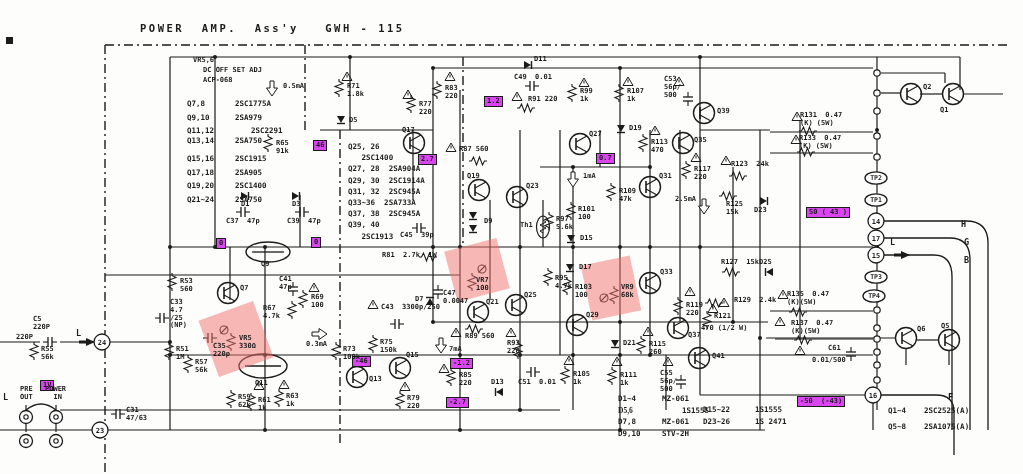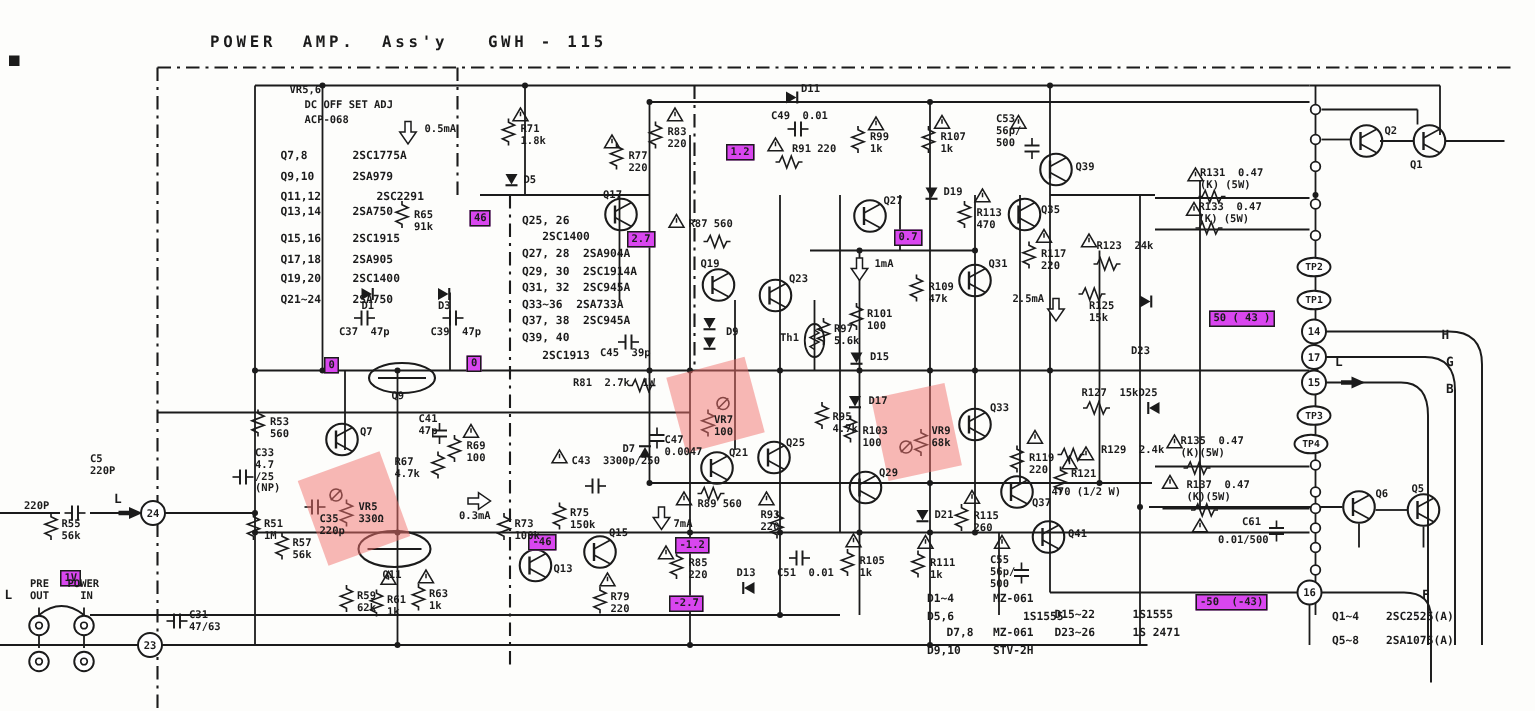--- a/index.html
+++ b/index.html
@@ -484,22 +484,22 @@
       <div class="listrow" style="left: 348px; top: 142px;">Q25, 26</div>
       <div class="listrow" style="left: 348px; top: 153.2px;">   2SC1400</div>
       <div class="listrow" style="left: 348px; top: 164.4px;">Q27, 28  2SA904A</div>
       <div class="listrow" style="left: 348px; top: 175.6px;">Q29, 30  2SC1914A</div>
       <div class="listrow" style="left: 348px; top: 186.8px;">Q31, 32  2SC945A</div>
       <div class="listrow" style="left: 348px; top: 198px;">Q33~36  2SA733A</div>
       <div class="listrow" style="left: 348px; top: 209.2px;">Q37, 38  2SC945A</div>
       <div class="listrow" style="left: 348px; top: 220.4px;">Q39, 40</div>
       <div class="listrow" style="left: 348px; top: 231.6px;">   2SC1913</div>
       <div class="listrow" style="left: 618px; top: 394px;"><span class="c1" style="width: 44px;">D1~4</span><span>MZ-061</span></div>
-      <div class="listrow" style="left: 618px; top: 405.7px;"><span class="c1" style="width: 64px;">D5,6</span><span>1S1555</span></div>
-      <div class="listrow" style="left: 618px; top: 417.4px;"><span class="c1" style="width: 44px; text-align: center;">D7,8</span><span>MZ-061</span></div>
+      <div class="listrow" style="left: 618px; top: 405.7px;"><span class="c1" style="width: 64px; font-family: Liberation Serif, serif;">D5,6</span><span>1S1555</span></div>
+      <div class="listrow" style="left: 618px; top: 417.4px;"><span class="c1" style="width: 44px;">D7,8</span><span>MZ-061</span></div>
       <div class="listrow" style="left: 618px; top: 429.1px;"><span class="c1" style="width: 44px;">D9,10</span><span>STV-2H</span></div>
       <div class="listrow" style="left: 703px; top: 405px;"><span class="c1" style="width: 52px;">D15~22</span><span>1S1555</span></div>
       <div class="listrow" style="left: 703px; top: 417px;"><span class="c1" style="width: 52px;">D23~26</span><span>1S 2471</span></div>
       <div class="listrow" style="left: 888px; top: 406px;"><span class="c1" style="width: 36px;">Q1~4</span><span>2SC2525(A)</span></div>
       <div class="listrow" style="left: 888px; top: 422px;"><span class="c1" style="width: 36px;">Q5~8</span><span>2SA1075(A)</span></div>
       <div class="box" style="left: 313px; top: 140px;">46</div>
       <div class="box" style="left: 418px; top: 154px;">2.7</div>
       <div class="box" style="left: 484px; top: 96px;">1.2</div>
       <div class="box" style="left: 596px; top: 153px;">0.7</div>
       <div class="box" style="left: 450px; top: 358px;">-1.2</div>
@@ -514,21 +514,21 @@
       <div class="lbl cap" style="left: 964px; top: 239px;">G</div>
       <div class="lbl cap" style="left: 964px; top: 257px;">B</div>
       <div class="lbl cap" style="left: 948px; top: 394px;">F</div>
       <div class="lbl cap" style="left: 890px; top: 239px;">L</div>
       <div class="lbl cap" style="left: 76px; top: 330px;">L</div>
       <div class="lbl cap" style="left: 3px; top: 394px;">L</div>
       <div class="lbl" style="left: 20px; top: 386px;">PRE
 OUT</div>
       <div class="lbl" style="left: 45px; top: 386px;">POWER
   IN</div>
-      <div class="lbl" style="left: 33px; top: 303px; margin-left: 27px;">C5
+      <div class="lbl" style="left: 33px; top: 316px;">C5
 220P</div>
       <div class="lbl" style="left: 16px; top: 334px;">220P</div>
       <div class="lbl" style="left: 126px; top: 407px;">C31
 47/63</div>
       <div class="lbl" style="left: 347px; top: 83px;">R71
 1.8k</div>
       <div class="lbl" style="left: 419px; top: 101px;">R77
 220</div>
       <div class="lbl" style="left: 276px; top: 140px;">R65
 91k</div>
@@ -636,21 +636,21 @@
       <div class="lbl" style="left: 292px; top: 201px;">D3</div>
       <div class="lbl" style="left: 349px; top: 117px;">D5</div>
       <div class="lbl" style="left: 415px; top: 296px;">D7</div>
       <div class="lbl" style="left: 484px; top: 218px;">D9</div>
       <div class="lbl" style="left: 534px; top: 56px;">D11</div>
       <div class="lbl" style="left: 491px; top: 379px;">D13</div>
       <div class="lbl" style="left: 580px; top: 235px;">D15</div>
       <div class="lbl" style="left: 579px; top: 264px;">D17</div>
       <div class="lbl" style="left: 629px; top: 125px;">D19</div>
       <div class="lbl" style="left: 623px; top: 340px;">D21</div>
-      <div class="lbl" style="left: 754px; top: 207px; margin-top: 24px;">D23</div>
+      <div class="lbl" style="left: 754px; top: 207px;">D23</div>
       <div class="lbl" style="left: 240px; top: 285px;">Q7</div>
       <div class="lbl" style="left: 261px; top: 261px;">Q9</div>
       <div class="lbl" style="left: 255px; top: 380px;">Q11</div>
       <div class="lbl" style="left: 369px; top: 376px;">Q13</div>
       <div class="lbl" style="left: 406px; top: 352px;">Q15</div>
       <div class="lbl" style="left: 402px; top: 127px;">Q17</div>
       <div class="lbl" style="left: 467px; top: 173px;">Q19</div>
       <div class="lbl" style="left: 486px; top: 299px;">Q21</div>
       <div class="lbl" style="left: 526px; top: 183px;">Q23</div>
       <div class="lbl" style="left: 524px; top: 292px;">Q25</div>

